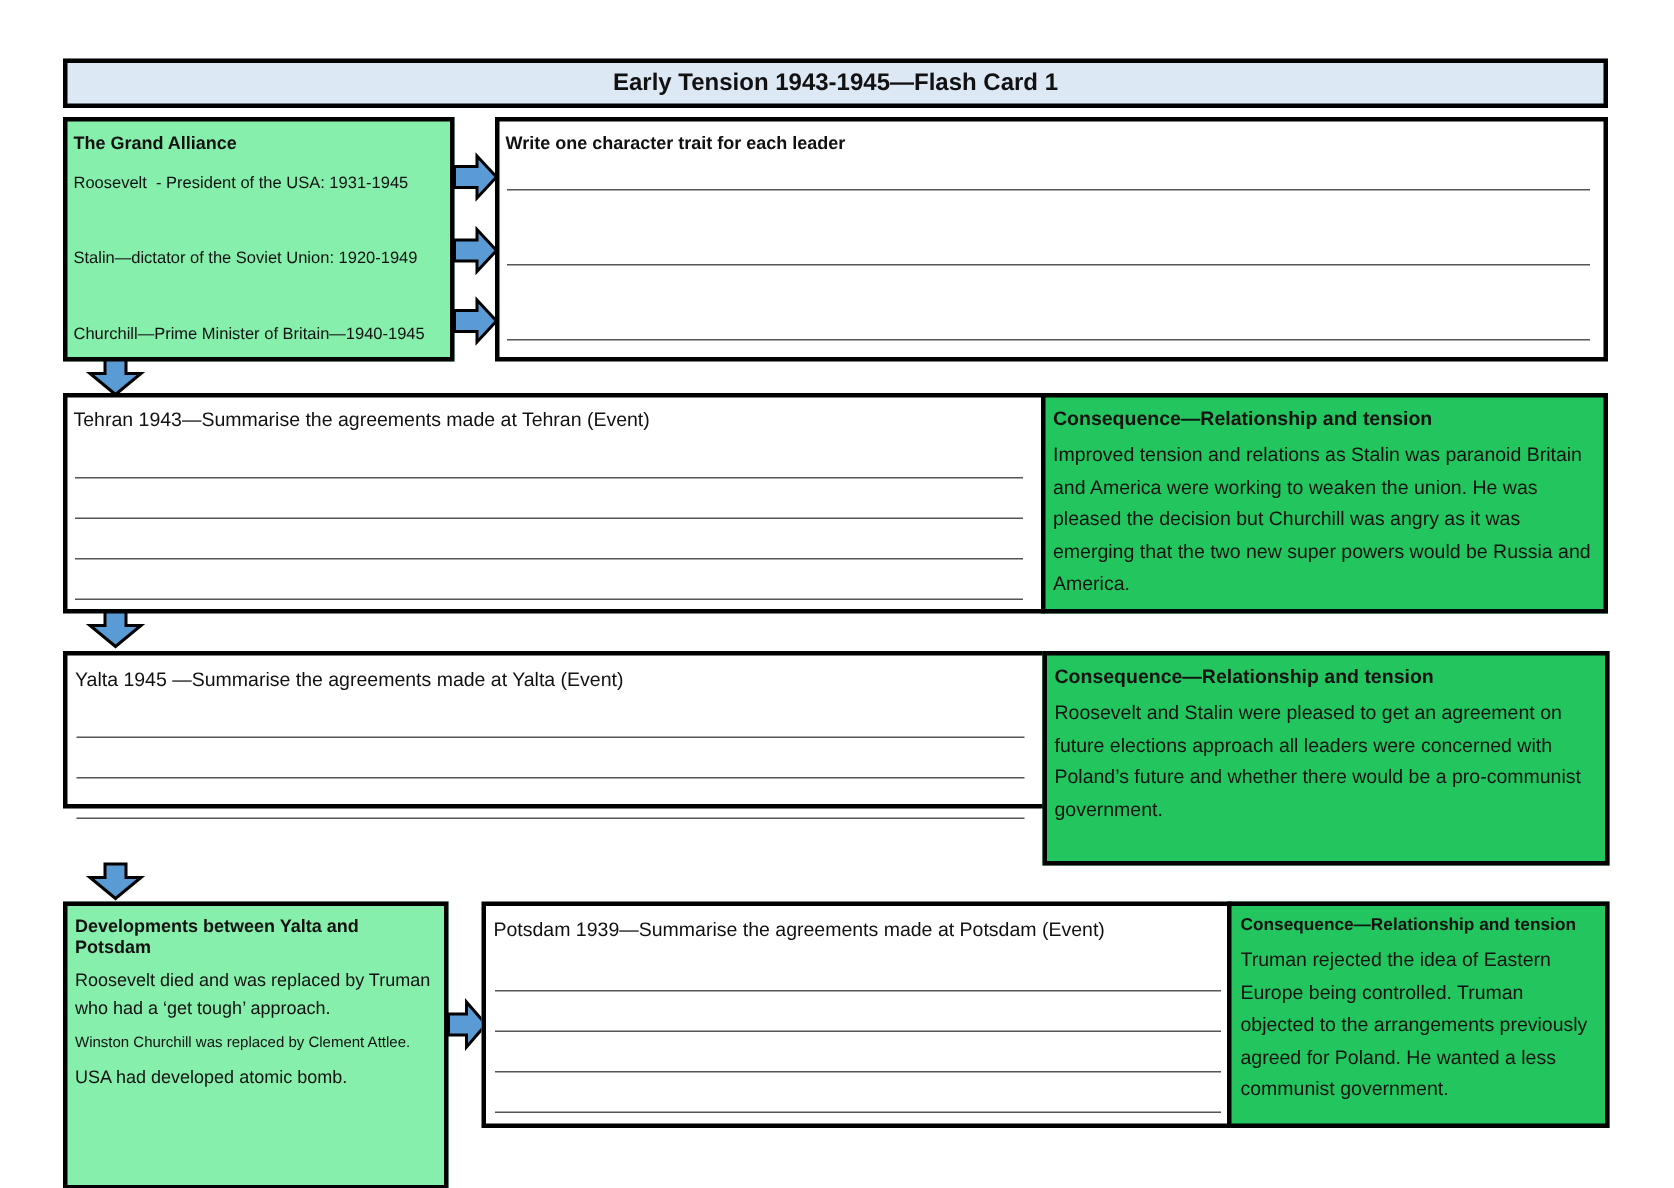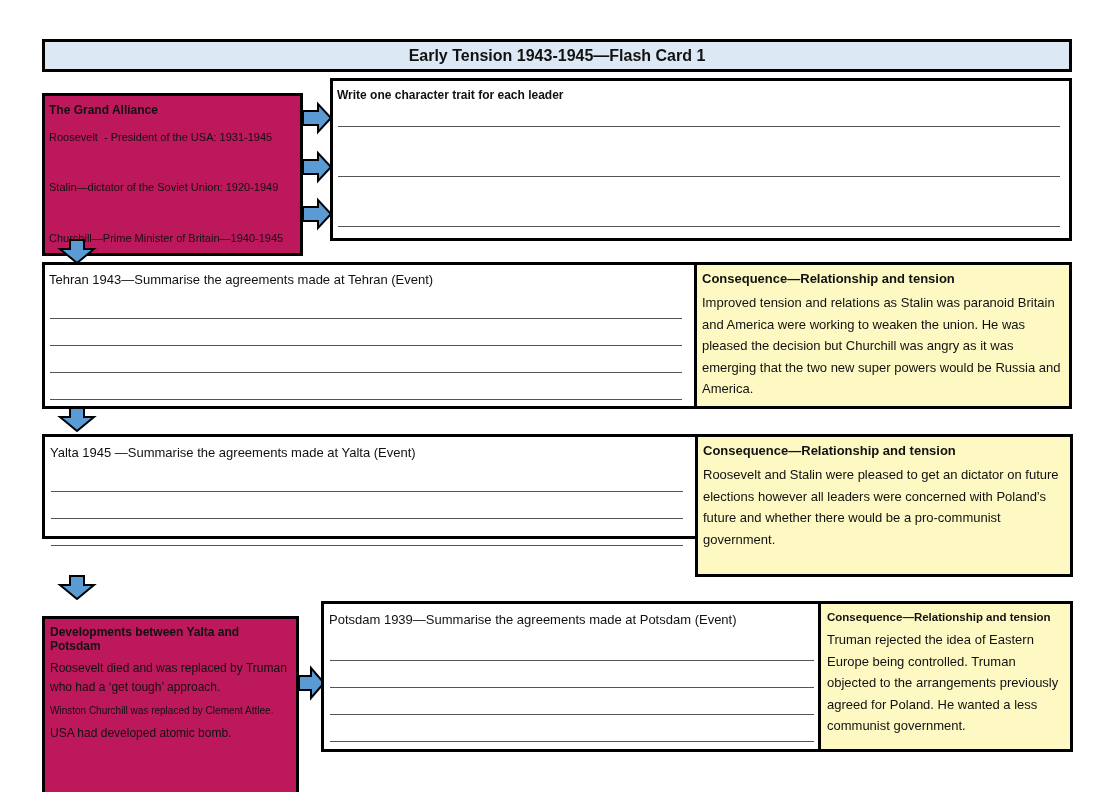--- a/index.html
+++ b/index.html
@@ -1,22 +1,22 @@
 <!DOCTYPE html>
 <html><head>
   <meta charset="utf-8">
   <style>
     html, body { margin: 0; padding: 0; background: #ffffff; }
     body { width: 1116px; height: 792px; position: relative; overflow: hidden;
            font-family: "Liberation Sans", "DejaVu Sans", sans-serif; color: #111; }
     .box { position: absolute; box-sizing: border-box; border: 3px solid #000; }
     .title-box { left: 42px; top: 39px; width: 1030px; height: 33px; background: #dde8f5;
                  text-align: center; font-weight: bold; font-size: 16px; line-height: 28px; }
-    .pink { background: #be185d; margin-top: 15px; }
-    .cream { background: #fef9c3; }
+    .pink { background: #86efac; }
+    .cream { background: #22c55e; }
     .white { background: #ffffff; }
     .heading-sm { font-weight: bold; font-size: 12px; }
     .small { font-size: 11px; }
     .mid { font-size: 13px; }
     .para { font-size: 13px; line-height: 21.5px; }
     .line { position: absolute; border-top: 1px solid #555; height: 0; }
     .abs { position: absolute; }
     svg.arrow { position: absolute; overflow: visible; }
   </style>
 </head>
@@ -69,21 +69,21 @@
 </svg>
 
 <div class="box white" style="left:42px; top:434px; width:656px; height:105px;padding-left:48px;">
   <div class="abs mid" style="left:5px; top:8px;">Yalta 1945 —Summarise the agreements made at Yalta (Event)</div>
   <div class="line" style="left:6px; top:54px; width:632px;"></div>
   <div class="line" style="left:6px; top:81px; width:632px;"></div>
   <div class="line" style="left:6px; top:108px; width:632px;"></div>
 </div>
 <div class="box cream" style="left:695px; top:434px; width:378px; height:143px; padding:6px 6px 0 5px;">
   <div class="heading-sm" style="font-size:13px; margin-bottom:6px;">Consequence—Relationship and tension</div>
-  <div class="para">Roosevelt and Stalin were pleased to get an dictator on future elections however all leaders were concerned with Poland’s future and whether there would be a pro-communist government.</div>
+  <div class="para">Roosevelt and Stalin were pleased to get an agreement on future elections approach all leaders were concerned with Poland’s future and whether there would be a pro-communist government.</div>
 </div>
 
 <svg class="arrow" style="left:59px; top:576px;" width="36" height="24" viewBox="0 0 36 24">
   <polygon points="11,0 25,0 25,9 35,9 18,23 1,9 11,9" fill="#5b9bd5" stroke="#000" stroke-width="2"></polygon>
 </svg>
 
 <div class="box pink" style="left:42px; top:601px; width:257px; height:192px; padding:6px 5px 0 5px;">
   <div class="heading-sm" style="margin-bottom:6px;">Developments between Yalta and Potsdam</div>
   <div style="font-size:12px; line-height:19px; margin-bottom:4px;">Roosevelt died and was replaced by Truman who had a ‘get tough’ approach.</div>
   <div style="font-size:10px; line-height:19px; margin-bottom:4px;">Winston Churchill was replaced by Clement Attlee.</div>

